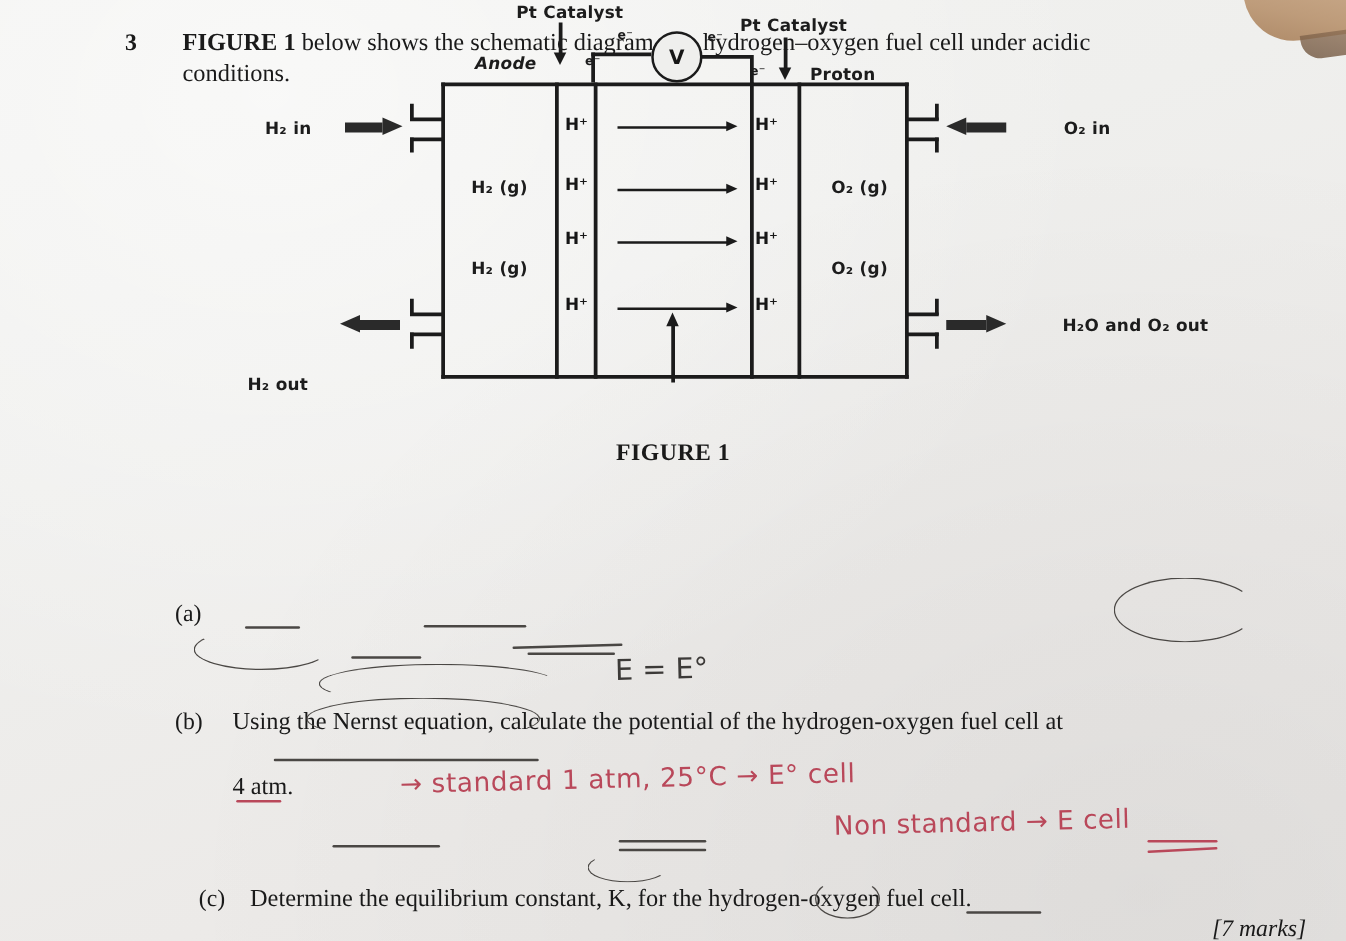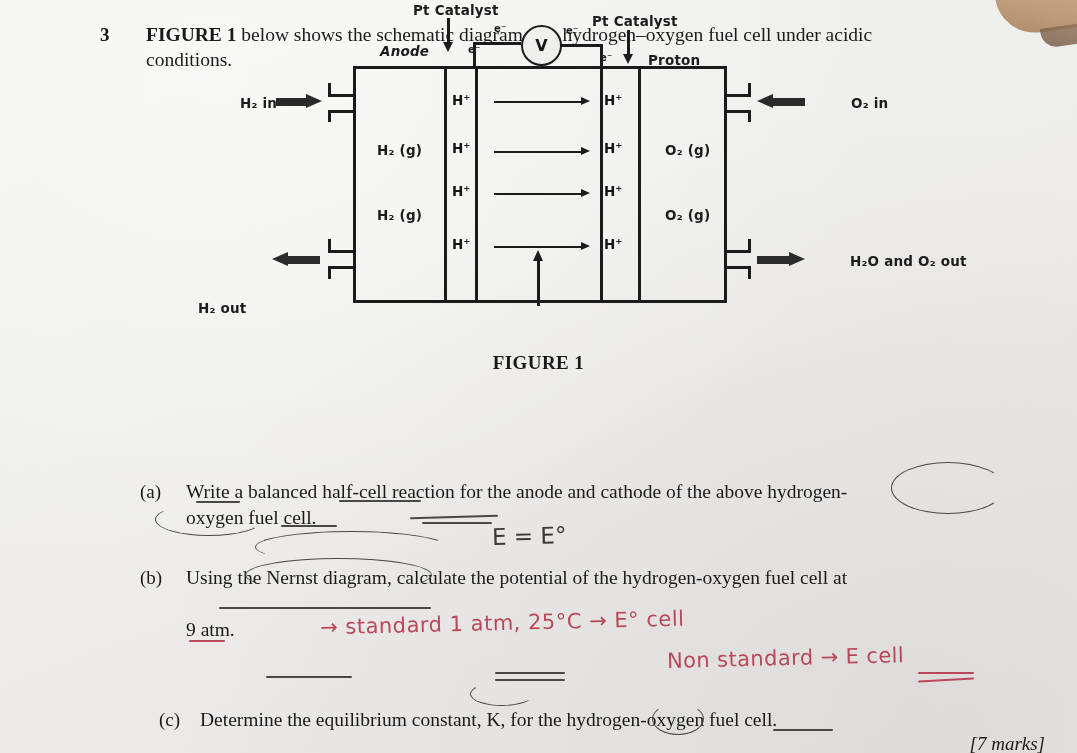--- a/index.html
+++ b/index.html
@@ -240,21 +240,21 @@
     <div class="hline" style="left:328px; top:94px; width:27px; height:2.6px;"></div>
     <div class="hline" style="left:328px; top:110px; width:27px; height:2.6px;"></div>
     <div class="vline" style="left:328px; top:110px; width:2.6px; height:12px;"></div>
     <div class="vline" style="left:328px; top:83px; width:2.6px; height:13px;"></div>
 
     <div class="hline" style="left:328px; top:250px; width:27px; height:2.6px;"></div>
     <div class="hline" style="left:328px; top:266px; width:27px; height:2.6px;"></div>
     <div class="vline" style="left:328px; top:266px; width:2.6px; height:13px;"></div>
     <div class="vline" style="left:328px; top:239px; width:2.6px; height:13px;"></div>
 
-    <div class="fg-label" style="left:240px; top:95px;">H₂ in</div>
+    <div class="fg-label" style="left:212px; top:95px;">H₂ in</div>
     <div class="fat-arrow right" style="left:276px; top:95px; width:46px;">
       <div class="shaft" style="width:30px;"></div>
         <div class="head" style="left:30px;"></div>
     </div>
 
     <div class="fg-label" style="left:198px; top:253px;margin-top:47px;">H₂ out</div>
     <div class="fat-arrow left" style="left:272px; top:253px; width:48px;">
       <div class="head" style="left:0;"></div>
         <div class="shaft" style="left:16px; width:32px;"></div>
     </div>
@@ -283,40 +283,36 @@
 
     <div class="arrow-up" style="left:537px; top:250px;">
         <i></i>
         <b></b>
       </div>
 
     <div id="figcap" style="top:352px;">FIGURE 1</div>
   </div>
 
   <div class="abs qlabel" style="left:140px; top:481px;">(a)</div>
-  <div class="abs qbody" style="left:186px; top:479px; width:860px;">
-    <span>Write a balanced half-cell reaction for the anode and cathode of the above hydrogen-</span><br>
-    <span>oxygen fuel cell.</span>
-  </div>
 
   <div class="pen-line" style="left:196px; top:501px; width:44px;"></div>
   <div class="pen-line" style="left:339px; top:500px; width:82px;"></div>
   <div class="pen-ellipse" style="left:891px; top:462px; width:112px; height:50px; border-right-color:transparent;"></div>
   <div class="pen-ellipse" style="left:155px; top:503px; width:106px; height:31px; border-top-color:transparent; border-right-color:transparent;"></div>
   <div class="pen-line" style="left:281px; top:525px; width:56px;"></div>
   <div class="pen-line" style="left:410px; top:516px; width:88px; transform:rotate(-1.5deg);"></div>
   <div class="pen-line" style="left:422px; top:522px; width:70px;"></div>
   <div class="pen-ellipse" style="left:255px; top:531px; width:190px; height:30px; border-right-color:transparent; border-bottom-color:transparent;"></div>
   <div class="hw dark skew" style="left:492px; top:523px; font-size:23px;">E = E°</div>
 
   <div class="abs qlabel" style="left:140px; top:567px;">(b)</div>
   <div class="abs qbody" style="left:186px; top:565px; width:860px;">
-    <span>Using the Nernst diagram, calculate the potential of the hydrogen-oxygen fuel cell at</span><br>
+    <span>Using the Nernst equation, calculate the potential of the hydrogen-oxygen fuel cell at</span><br>
     <br>
-    <span>9 atm.</span>
+    <span>4 atm.</span>
   </div>
 
   <div class="pen-ellipse" style="left:245px; top:558px; width:185px; height:32px; border-bottom-color:transparent;"></div>
   <div class="pen-line" style="left:219px; top:607px; width:212px;"></div>
   <div class="pen-line red" style="left:189px; top:640px; width:36px;"></div>
   <div class="hw skew" style="left:320px; top:611px; font-size:21px; letter-spacing:.5px;">→ standard 1 atm, 25°C → E° cell</div>
 
   <div class="pen-line" style="left:266px; top:676px; width:86px;"></div>
   <div class="pen-line" style="left:495px; top:672px; width:70px;"></div>
   <div class="pen-line" style="left:495px; top:679px; width:70px;"></div>

